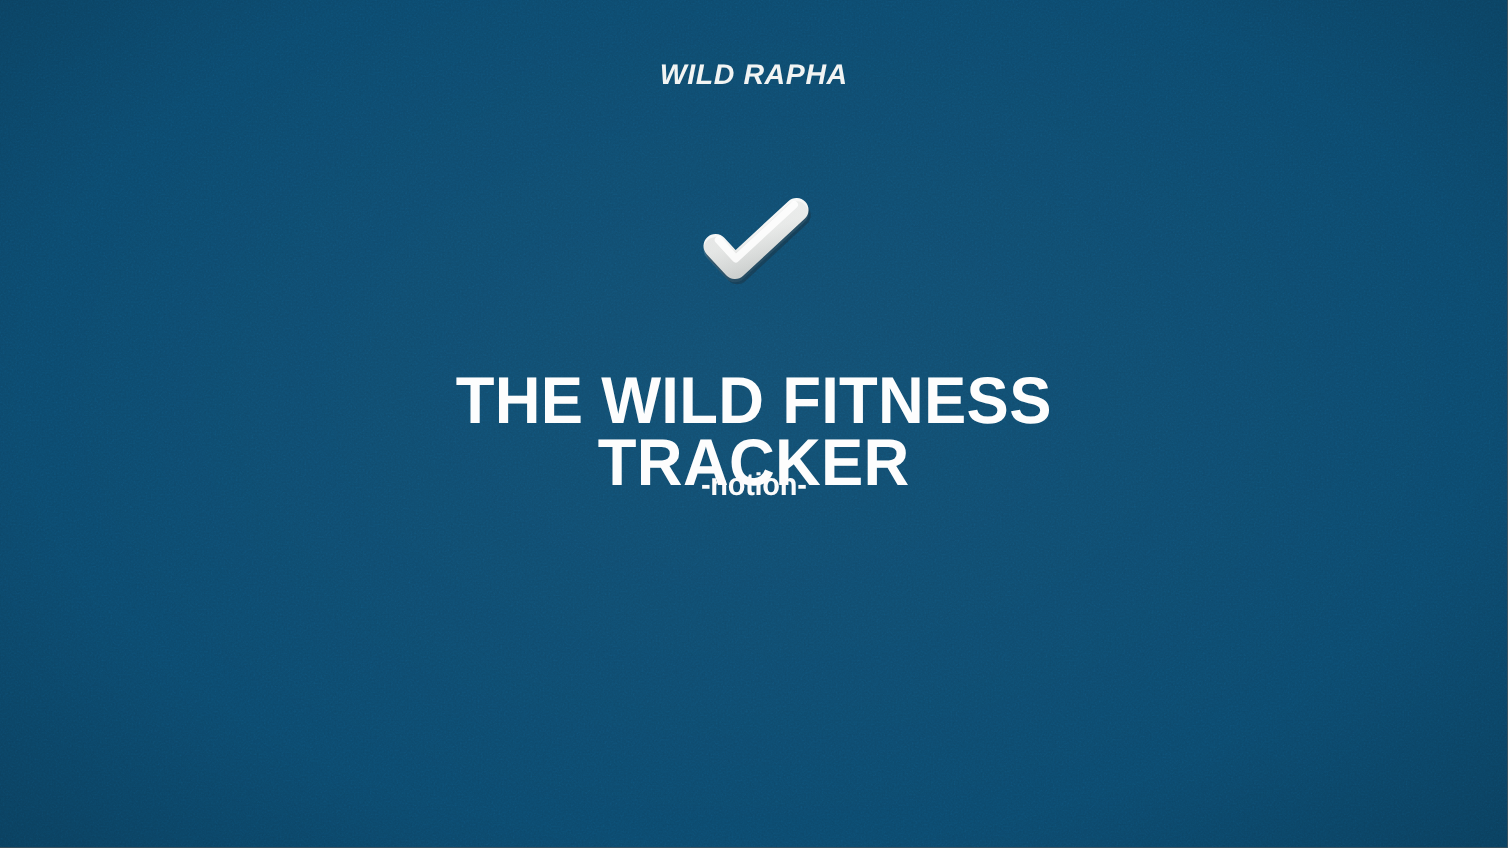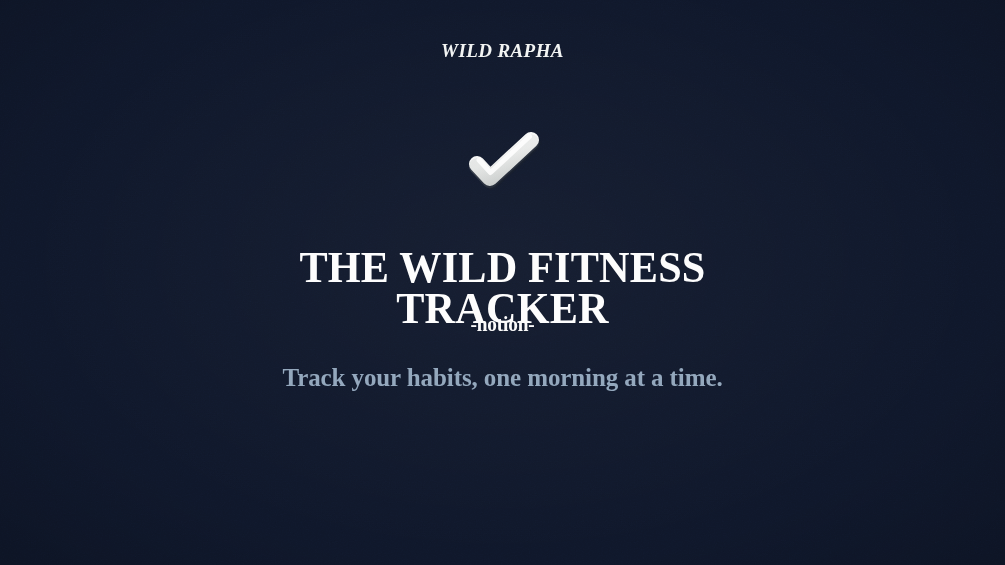--- a/index.html
+++ b/index.html
@@ -8,22 +8,22 @@
     padding: 0;
     background: #31383a;
   }
 
   .slide {
     position: relative;
     width: 1005px;
     height: 565px;
     margin: 0 auto;
     overflow: hidden;
-    background-color: #0f172a;
-    font-family: Liberation Serif, serif;
+    background-color: #0c4a6e;
+    font-family: Liberation Sans, sans-serif;
     -webkit-font-smoothing: antialiased;
   }
 
   
   .grain {
     position: absolute;
     inset: 0;
     pointer-events: none;
     opacity: .55;
     mix-blend-mode: overlay;
@@ -170,16 +170,15 @@
       </svg>
     </div>
 
     <h1 class="headline">
       <span class="hl-line">THE WILD FITNESS</span>
       <span class="hl-line">TRACKER</span>
     </h1>
 
     <div class="notion">-notion-</div>
 
-    <div class="tagline">Track your habits, one morning at a time.</div>
 
   </div>
 </div>
 
 </body></html>

